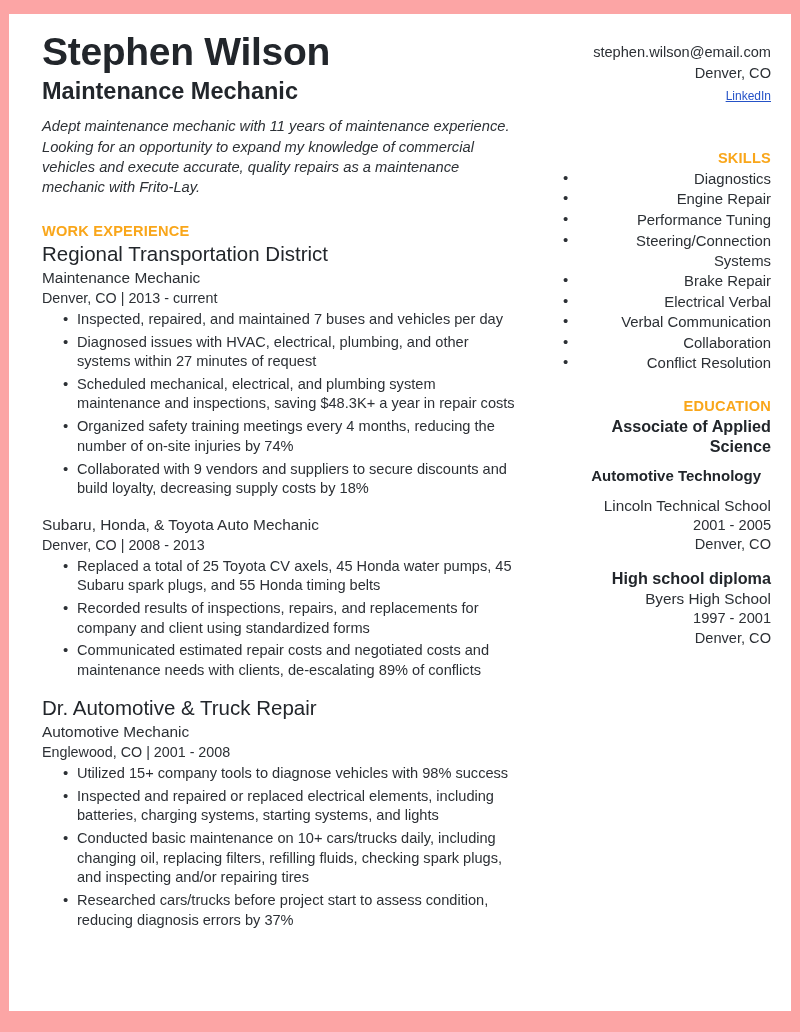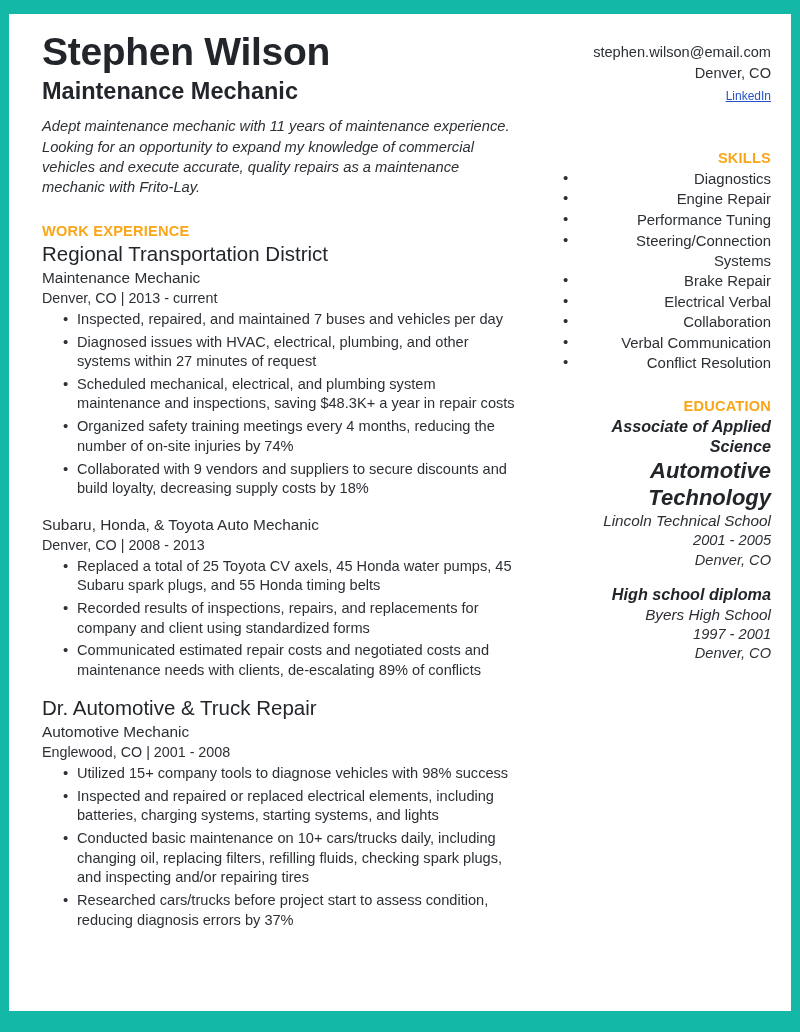--- a/index.html
+++ b/index.html
@@ -9,21 +9,21 @@
     background: #1c1f24;
   }
   body {
     width: 800px; height: 1032px;
     font-family: "Liberation Sans", sans-serif;
     overflow: hidden;
   }
   .page-frame {
     position: relative;
     width: 800px; height: 1032px;
-    background: #14b8a6;
+    background: #fca5a5;
     padding: 14px 9px 21px 9px;
   }
   .page {
     position: relative;
     width: 100%; height: 100%;
     background: #ffffff;
     display: flex;
     flex-direction: row;
     padding: 18px 0 0 0;
   }
@@ -154,35 +154,35 @@
   }
   ul.skill-list li::before {
     content: "\2022";
     position: absolute;
     left: 0; top: -1px;
     font-size: 15px;
     color: #2c3035;
   }
 
   
-  .edu { margin-bottom: 15px; font-style: italic; }
+  .edu { margin-bottom: 15px; }
   .edu:last-child { margin-bottom: 0; }
   .edu-degree {
     font-size: 16.2px;
     font-weight: bold;
     color: #22262b;
     line-height: 1.23;
     margin: 1px 0 0 0;
   }
   .edu-major {
-    font-size: 22px;
+    font-size: 15px;
     font-weight: bold;
     color: #22262b;
     line-height: 1.23;
-    margin: 0;
+    margin: 10px;
   }
   .edu-school {
     font-size: 15.3px;
     color: #2c3035;
     line-height: 1.3;
     margin: 0;
   }
   .edu-years, .edu-loc {
     font-size: 14.6px;
     color: #2c3035;
@@ -252,22 +252,22 @@
 
       <div class="sec-skills" style="margin-top:44px;">
         <div class="sec-title">SKILLS</div>
         <ul class="skill-list" id="skills-list">
             <li>Diagnostics</li>
             <li>Engine Repair</li>
             <li>Performance Tuning</li>
             <li>Steering/Connection Systems</li>
             <li>Brake Repair</li>
             <li>Electrical Verbal</li>
+            <li>Verbal Communication</li>
             <li>Collaboration</li>
-            <li>Verbal Communication</li>
             <li>Conflict Resolution</li>
           </ul>
       </div>
 
       <div class="sec-edu">
         <div class="sec-title">EDUCATION</div>
         <div id="edu-list">
             <div class="edu">
               <div class="edu-degree">Associate of Applied Science</div>
               <div class="edu-major">Automotive Technology</div>

